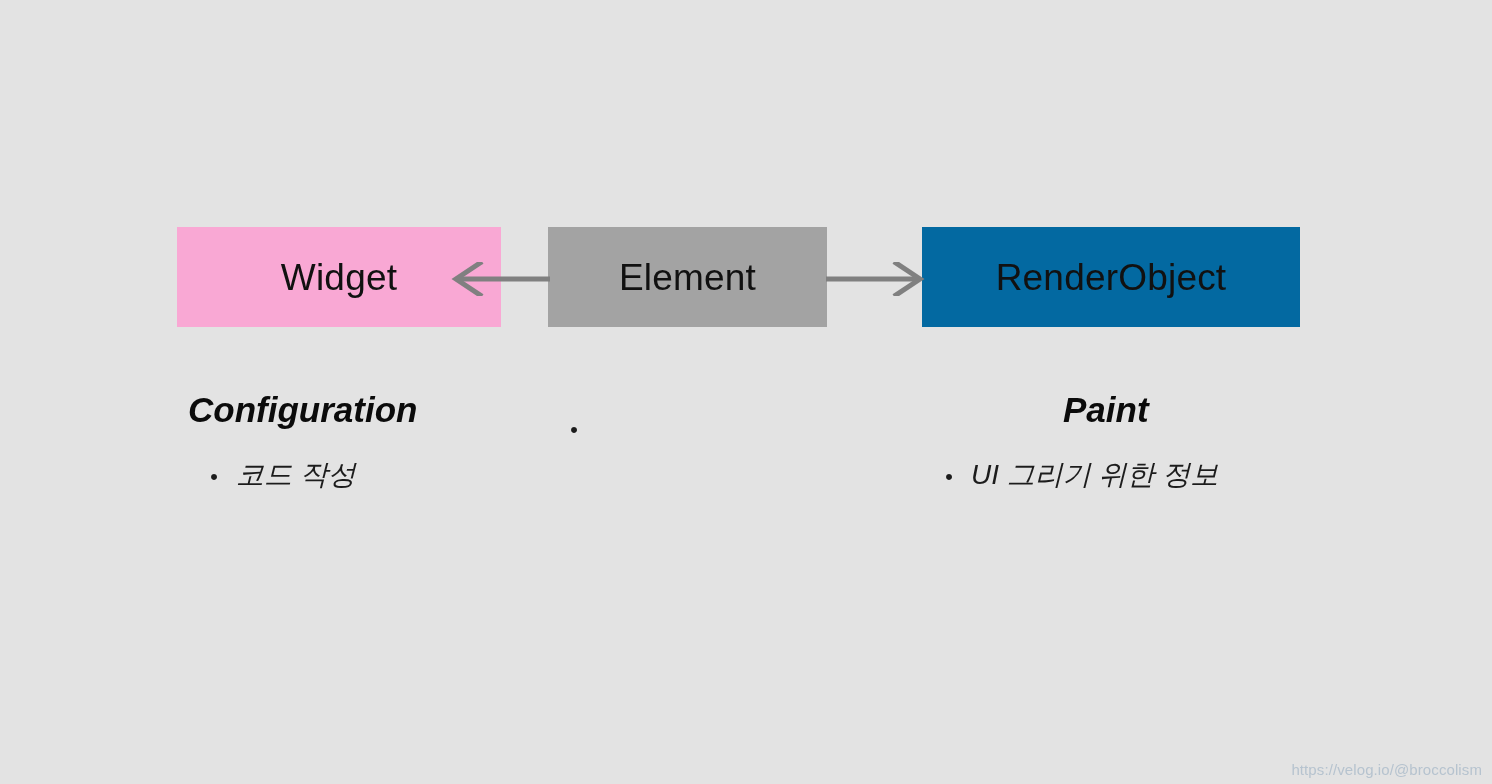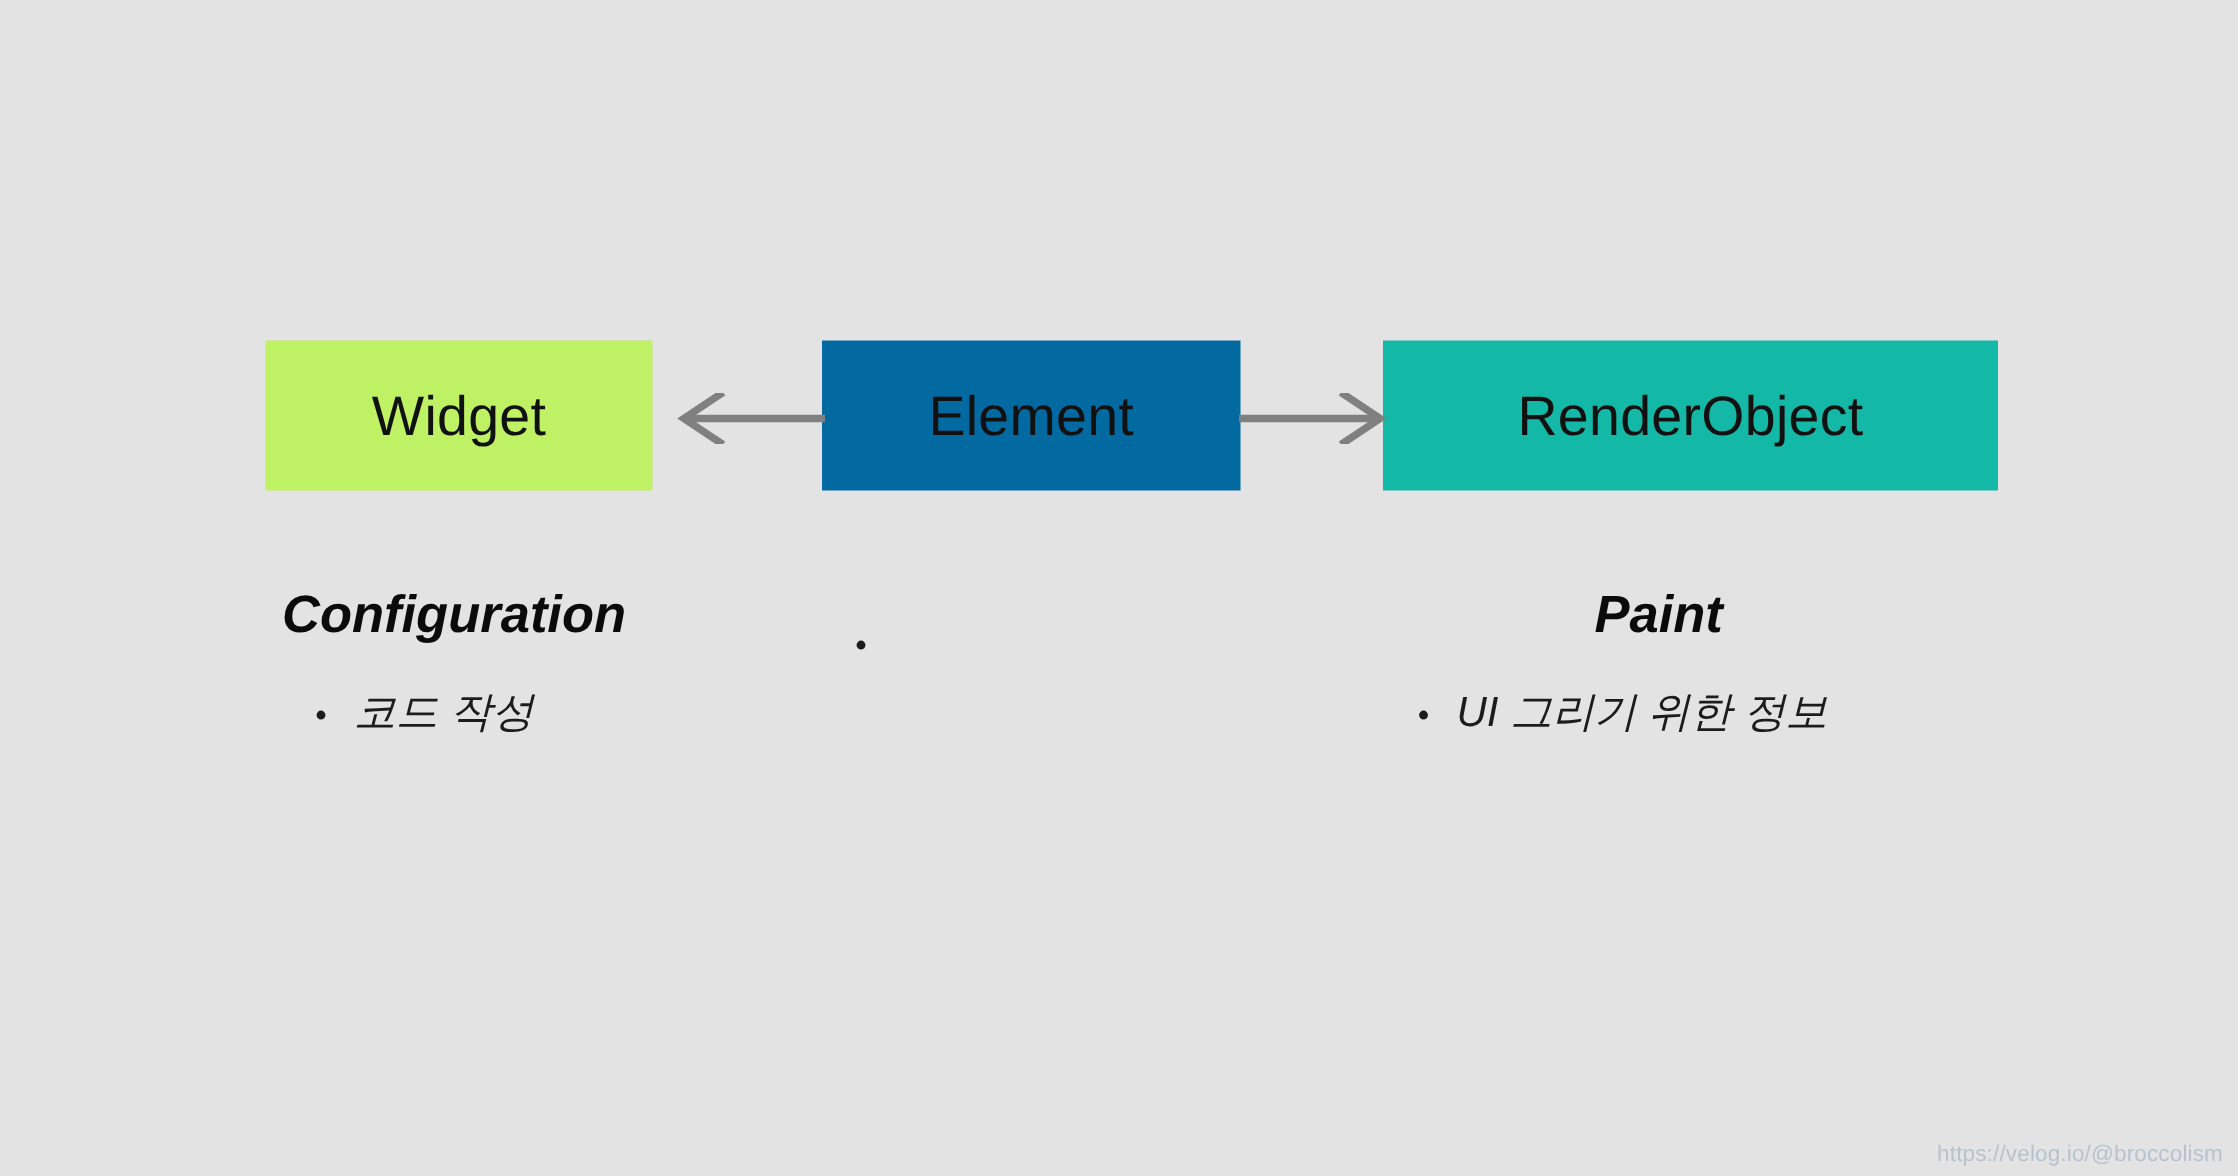--- a/index.html
+++ b/index.html
@@ -28,32 +28,32 @@
     display: flex;
     align-items: center;
     justify-content: center;
     font-size: 37px;
     color: #111111;
     letter-spacing: 0.2px;
     line-height: 1;
   }
   .box-widget {
     left: 177px;
-    width: 258px;
-    background: #bef264;
+    width: 324px;
+    background: #f9a8d4;
   }
   .box-element {
     left: 548px;
     width: 279px;
-    background: #0369a1;
+    background: #a3a3a3;
   }
   .box-renderobject {
     left: 922px;
-    width: 410px;
-    background: #14b8a6;
+    width: 378px;
+    background: #0369a1;
     text-align: right;
   }
 
   
   .arrow {
     position: absolute;
     top: 262px;
     height: 34px;
   }
   .arrow-left  { left: 450px; width: 100px; }

